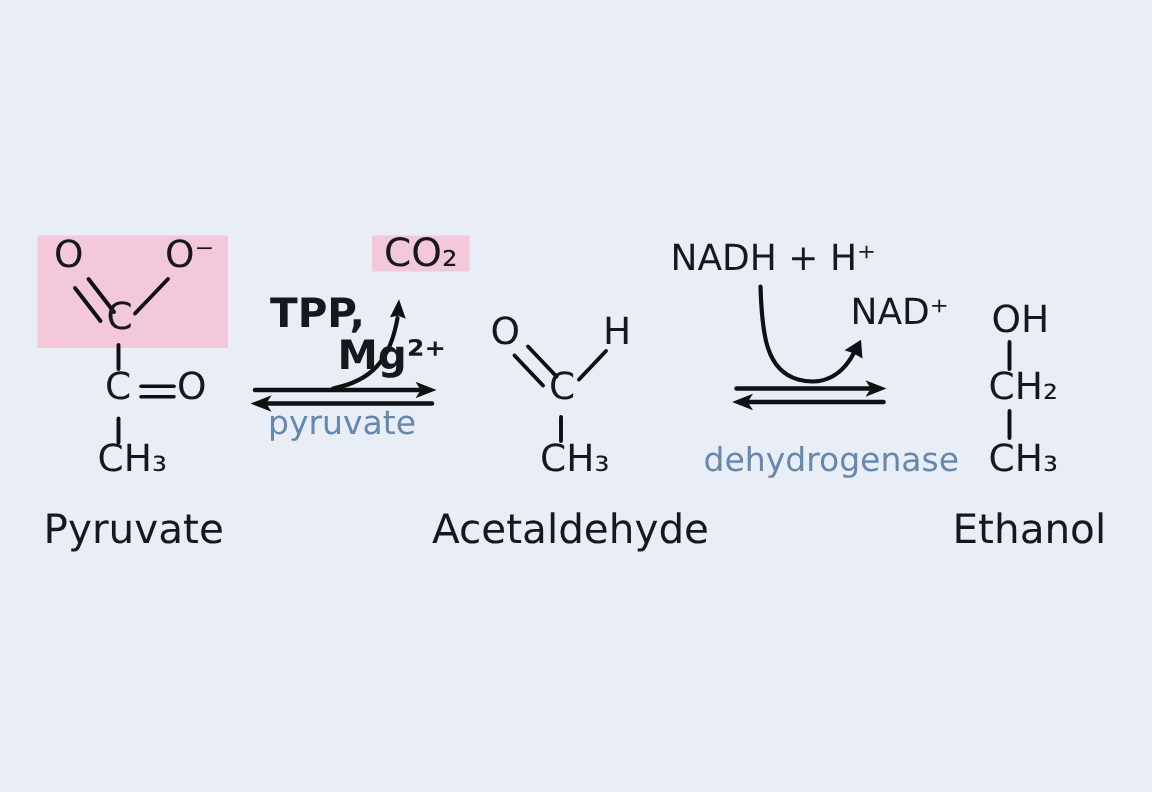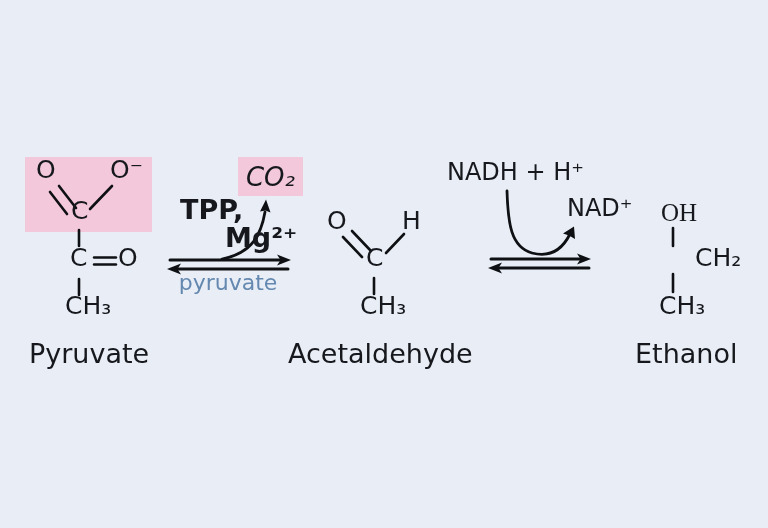--- a/index.html
+++ b/index.html
@@ -22,21 +22,21 @@
   .co2box span{font-size:26px;line-height:1;}
   svg.overlay{position:absolute;left:0;top:0;pointer-events:none;}
 </style>
 </head>
 <body>
 
 <div class="stage">
 
   <div class="hl" style="left:25px;top:157px;width:127px;height:75px;"></div>
 
-  <div class="hl co2box" style="left:238px;top:157px;width:65px;height:39px;font-style:italic;">
+  <div class="hl co2box" style="left:248px;top:157px;width:65px;height:24px;">
     <span>CO₂</span>
   </div>
 
   <svg class="overlay" width="768" height="528" viewBox="0 0 768 528">
 
     <g stroke="#0e1013" stroke-width="2.6" stroke-linecap="round" fill="none">
       <line x1="50" y1="192" x2="67" y2="214"></line>
       <line x1="59" y1="186" x2="76" y2="208"></line>
       <line x1="90" y1="209" x2="112" y2="186"></line>
       <line x1="79" y1="230" x2="79" y2="246"></line>
@@ -93,19 +93,20 @@
   <span class="txt enzyme" style="left:153px;top:272px;">pyruvate</span>
 
   <span class="txt atom" style="left:327px;top:208px;">O</span>
   <span class="txt atom" style="left:402px;top:208px;">H</span>
   <span class="txt atom" style="left:366px;top:245px;">C</span>
   <span class="txt atom" style="left:360px;top:293px;">CH₃</span>
   <span class="txt mol-label" style="left:288px;top:340px;">Acetaldehyde</span>
 
   <span class="txt nad" style="left:447px;top:160px;">NADH + H⁺</span>
   <span class="txt nad" style="left:567px;top:196px;">NAD⁺</span>
+  <span class="txt enzyme" style="left:469px;top:297px;">dehydrogenase</span>
 
-  <span class="txt atom" style="left:661px;top:200px;font-family:Liberation Serif, serif;">OH</span>
-  <span class="txt atom" style="left:659px;top:245px;margin-left:36px;">CH₂</span>
+  <span class="txt atom" style="left:661px;top:200px;">OH</span>
+  <span class="txt atom" style="left:659px;top:245px;">CH₂</span>
   <span class="txt atom" style="left:659px;top:293px;">CH₃</span>
   <span class="txt mol-label" style="left:635px;top:340px;">Ethanol</span>
 
 </div>
 
 </body></html>

